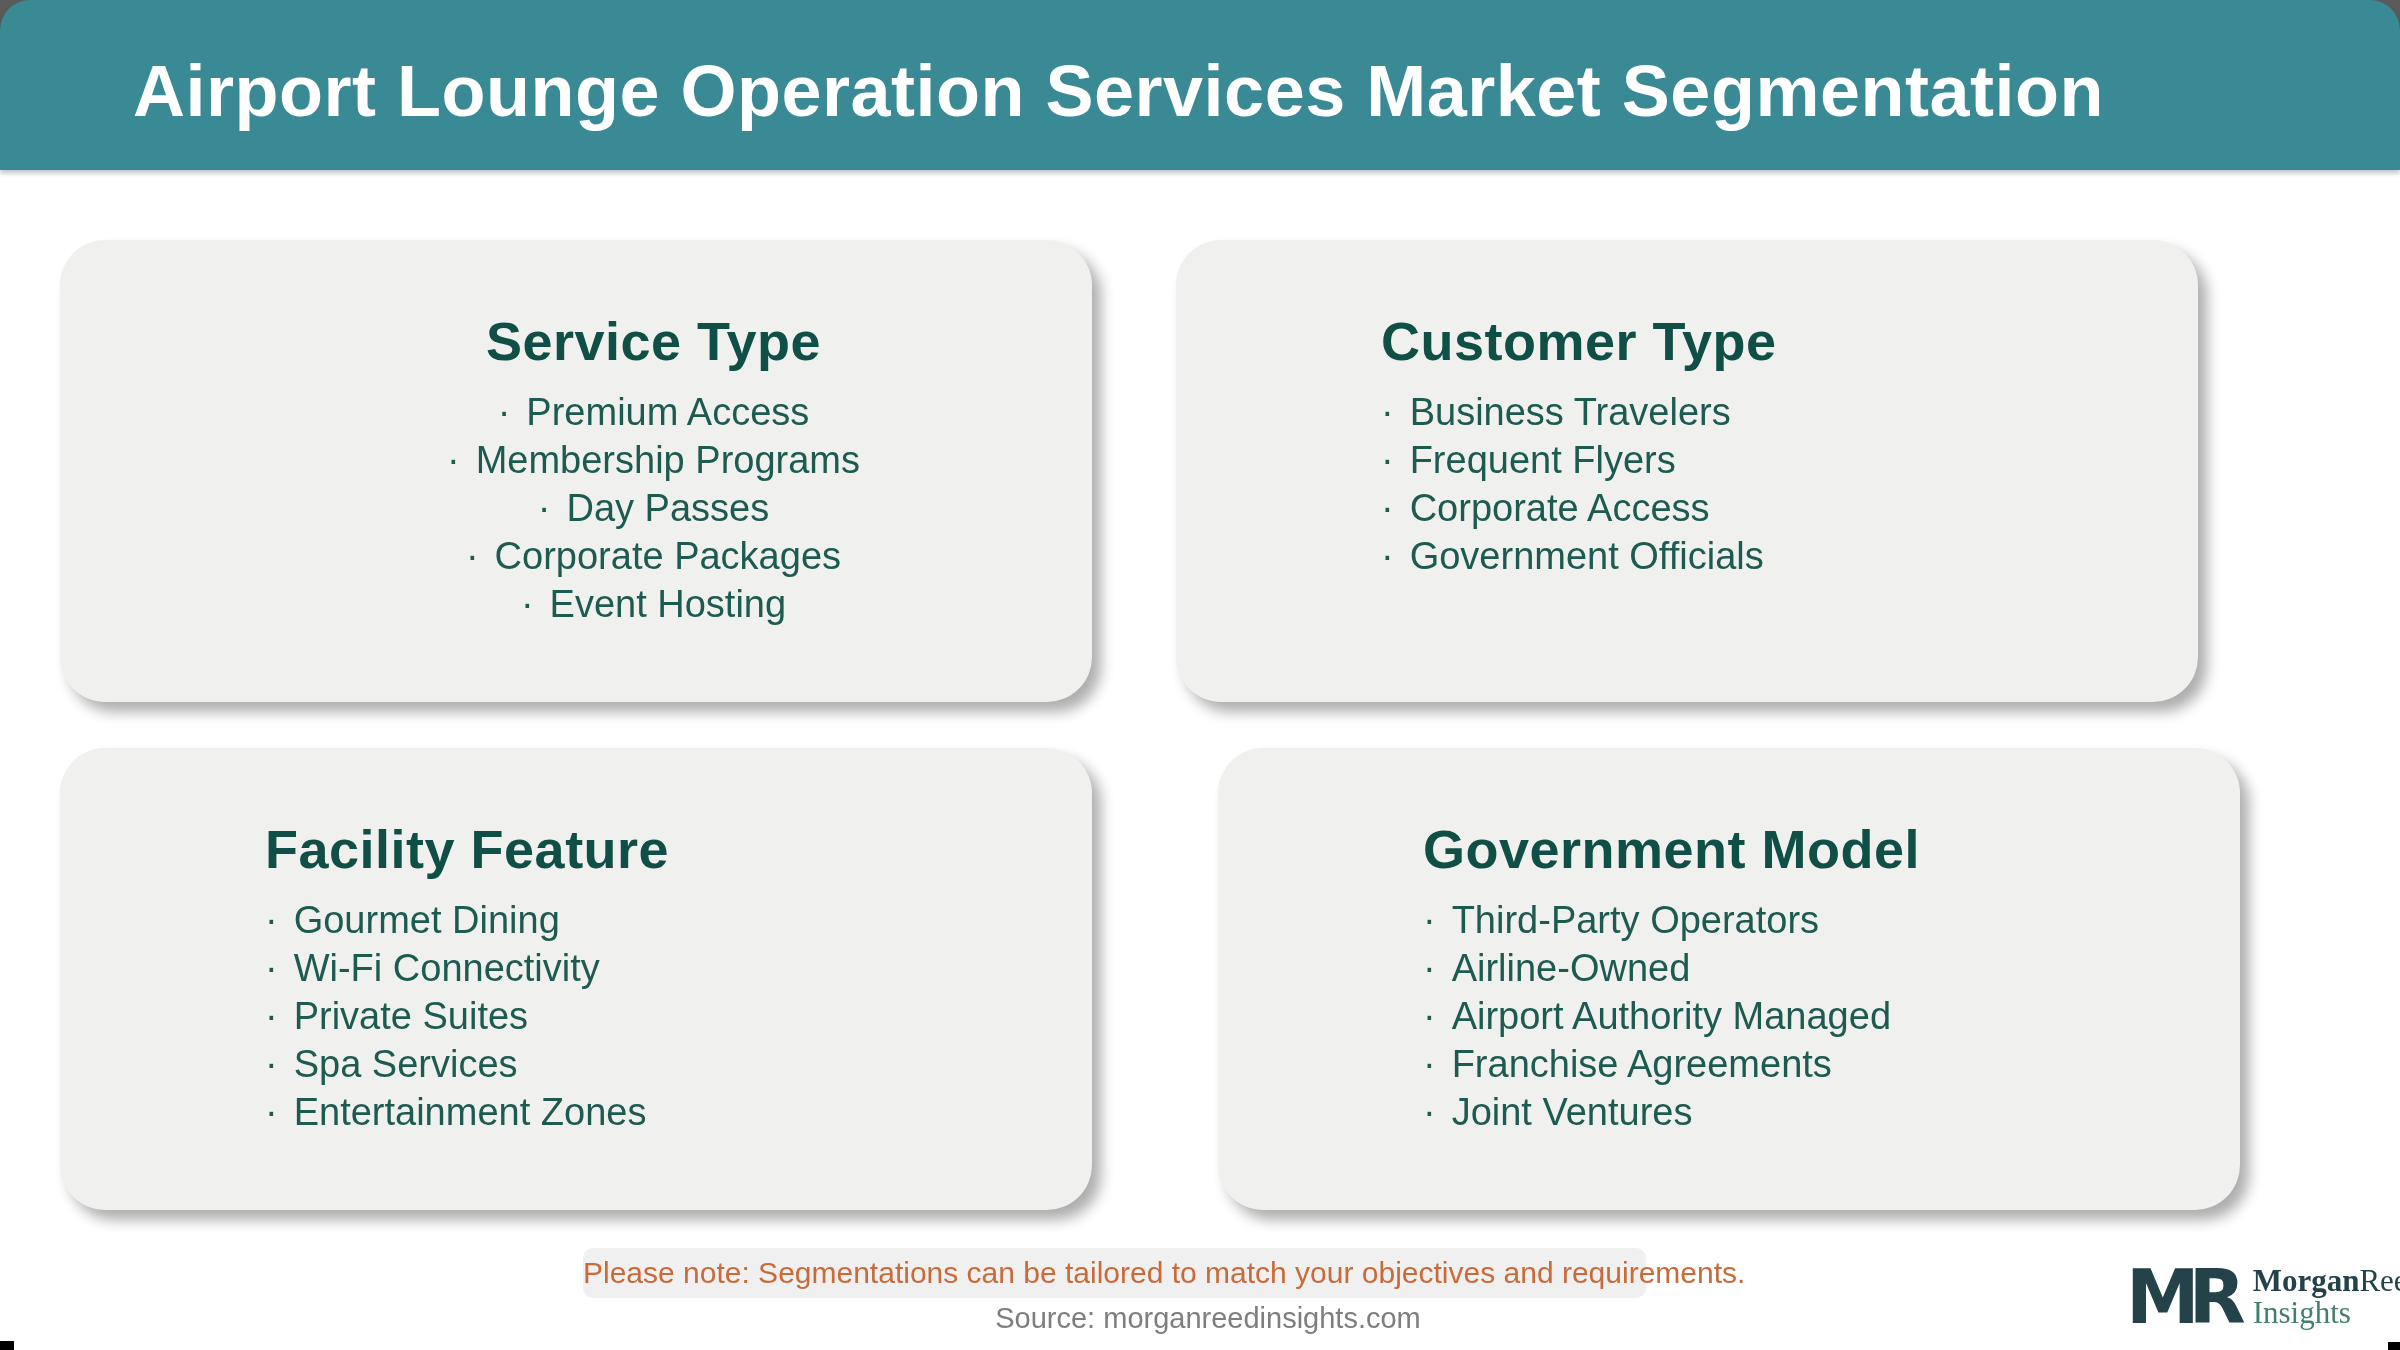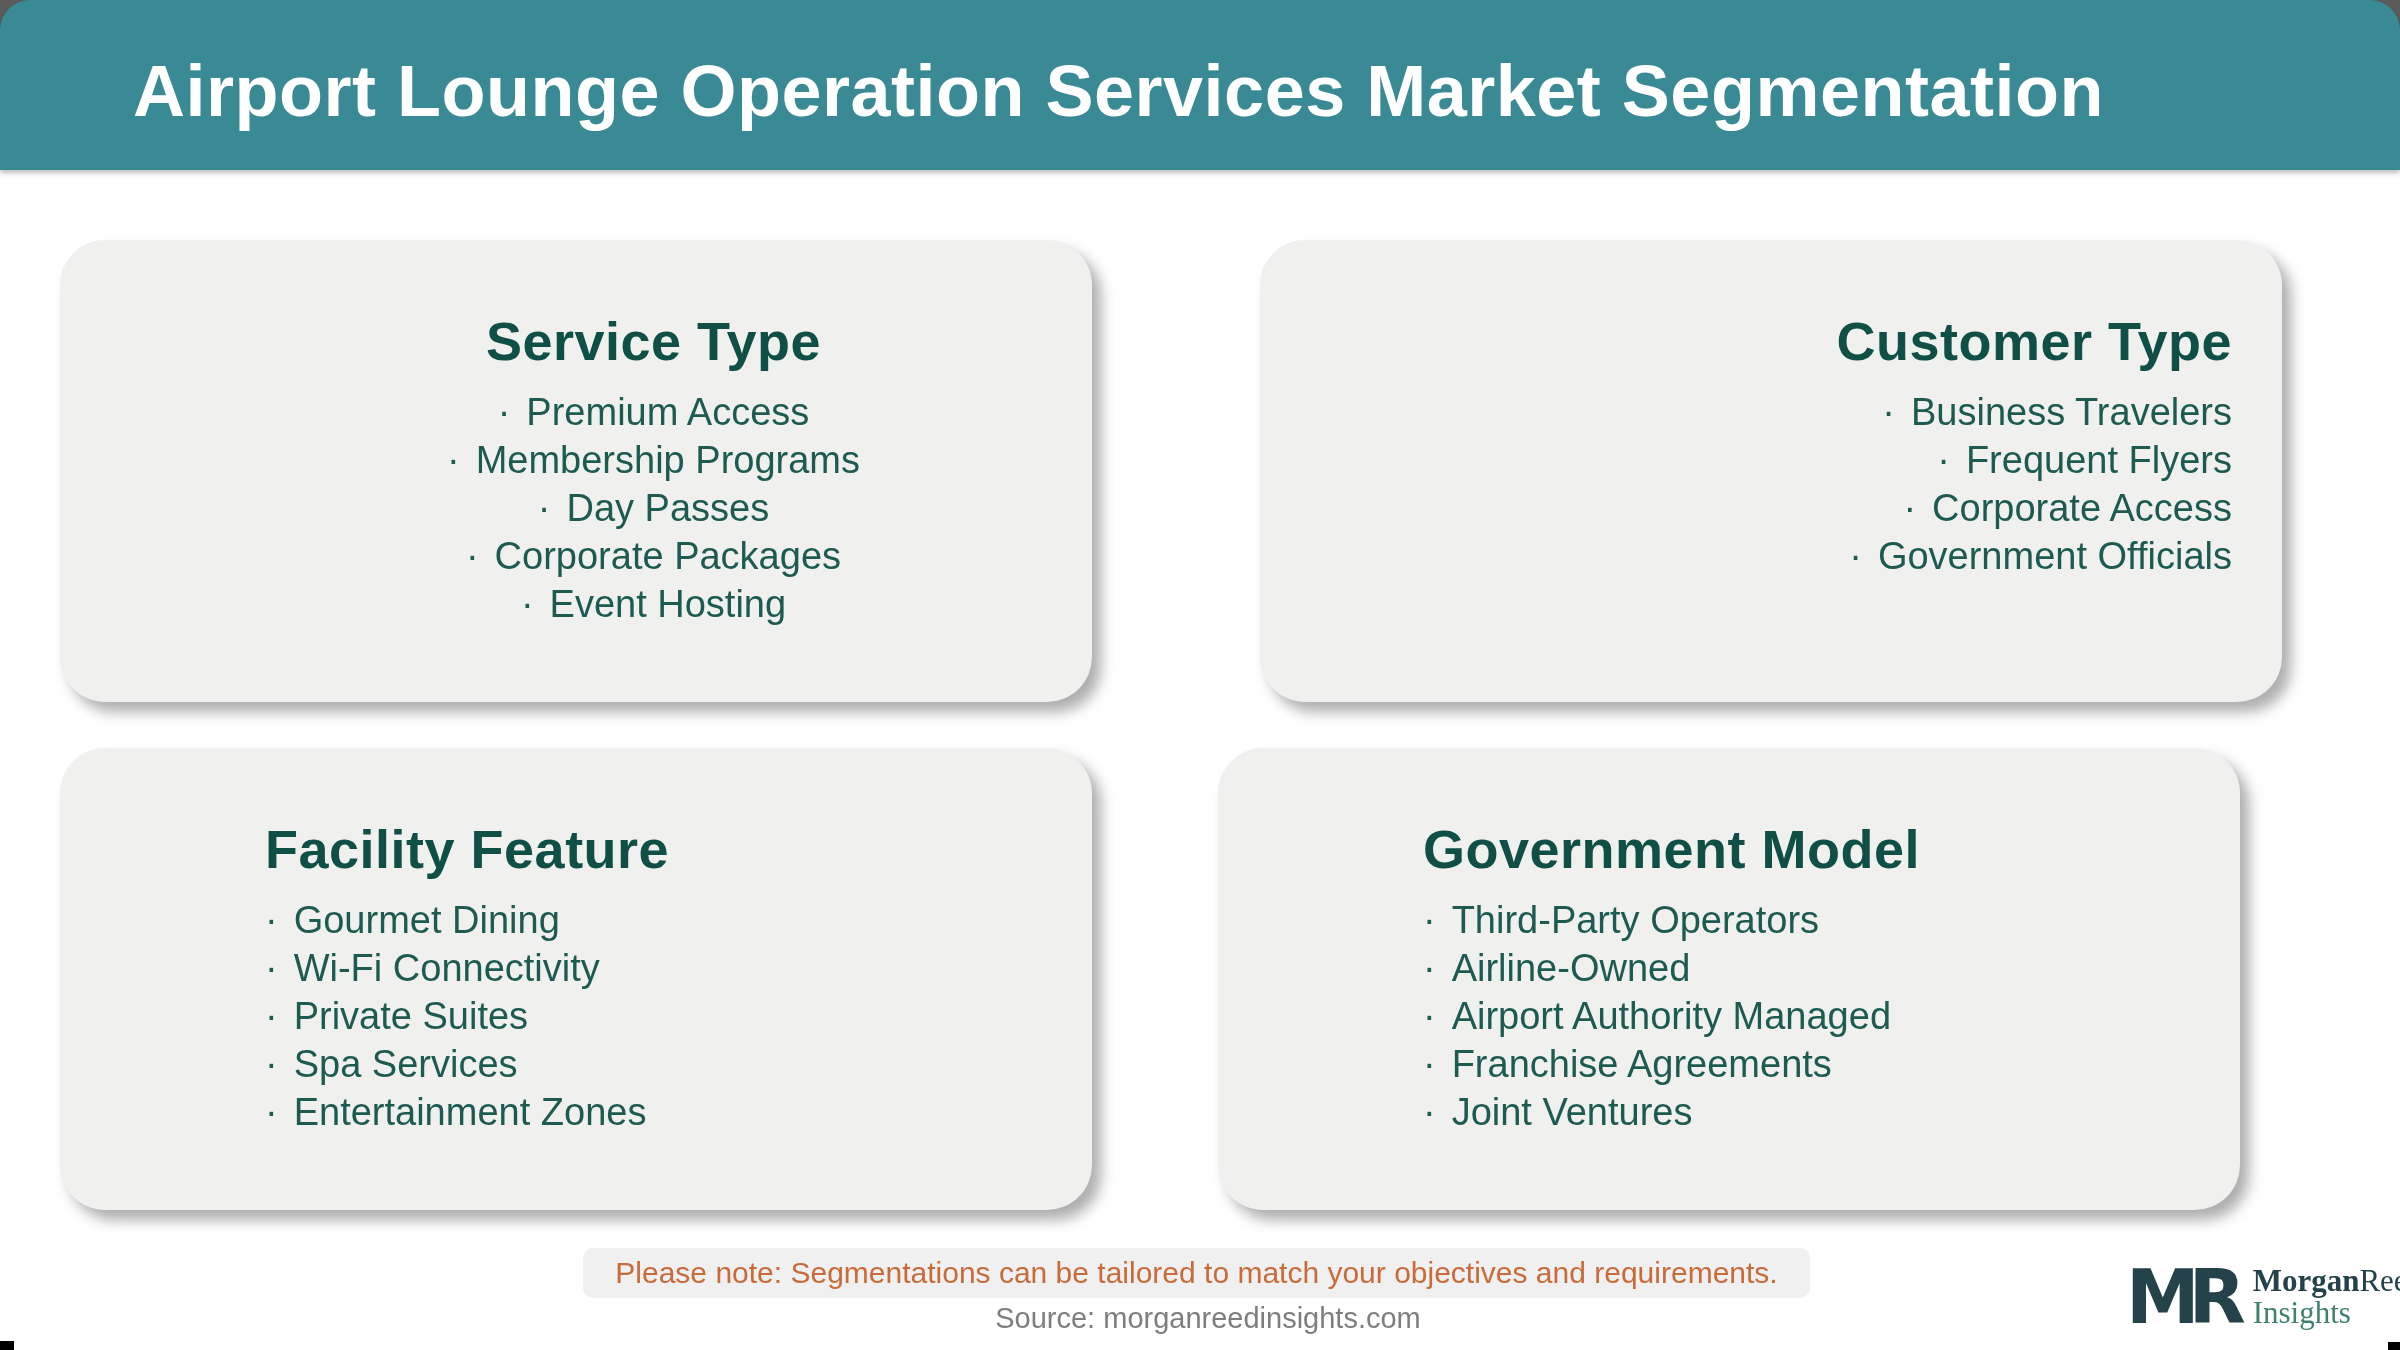--- a/index.html
+++ b/index.html
@@ -42,25 +42,25 @@
     letter-spacing:0.5px;
   }
   .card ul { list-style:none; }
   .card li {
     font-size:38px; line-height:48px;
     color:var(--item_green, #1d5a50);
     white-space:nowrap;
   }
   .card li::before { content:"·"; margin-right:16px; }
   .card-1 { left:60px;  top:240px; width:1032px;text-align:center; }
-  .card-2 { left:1260px; top:240px; width:1022px;text-align:right; }
+  .card-2 { left:1176px; top:240px; width:1022px; }
   .card-3 { left:60px;  top:748px; width:1032px; }
   .card-4 { left:1218px; top:748px; width:1022px; }
   .note-bar {
-    position:absolute; left:583px; top:1248px; width:1227px; height:50px;
+    position:absolute; left:583px; top:1248px; width:1063px; height:50px;
     background:#f0f0f0; border-radius:10px;
     text-align:center; line-height:50px;
     font-size:30px; color:var(--note_orange, #c96a39);
     white-space:nowrap;
   }
   .source-line {
     position:absolute; left:16px; right:0; top:1302px;
     text-align:center;
     font-size:29px; color:var(--source_gray, #7e7e7e);
   }

